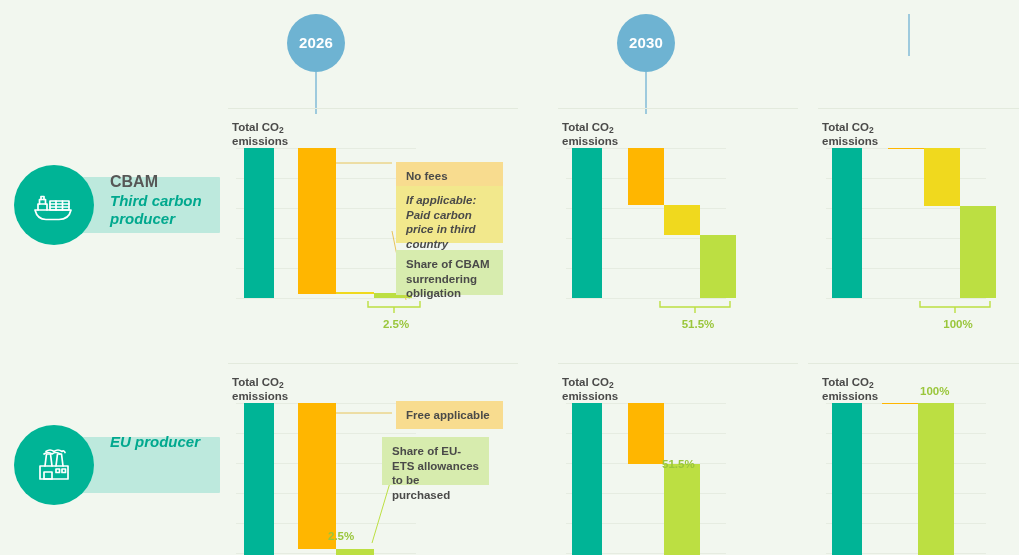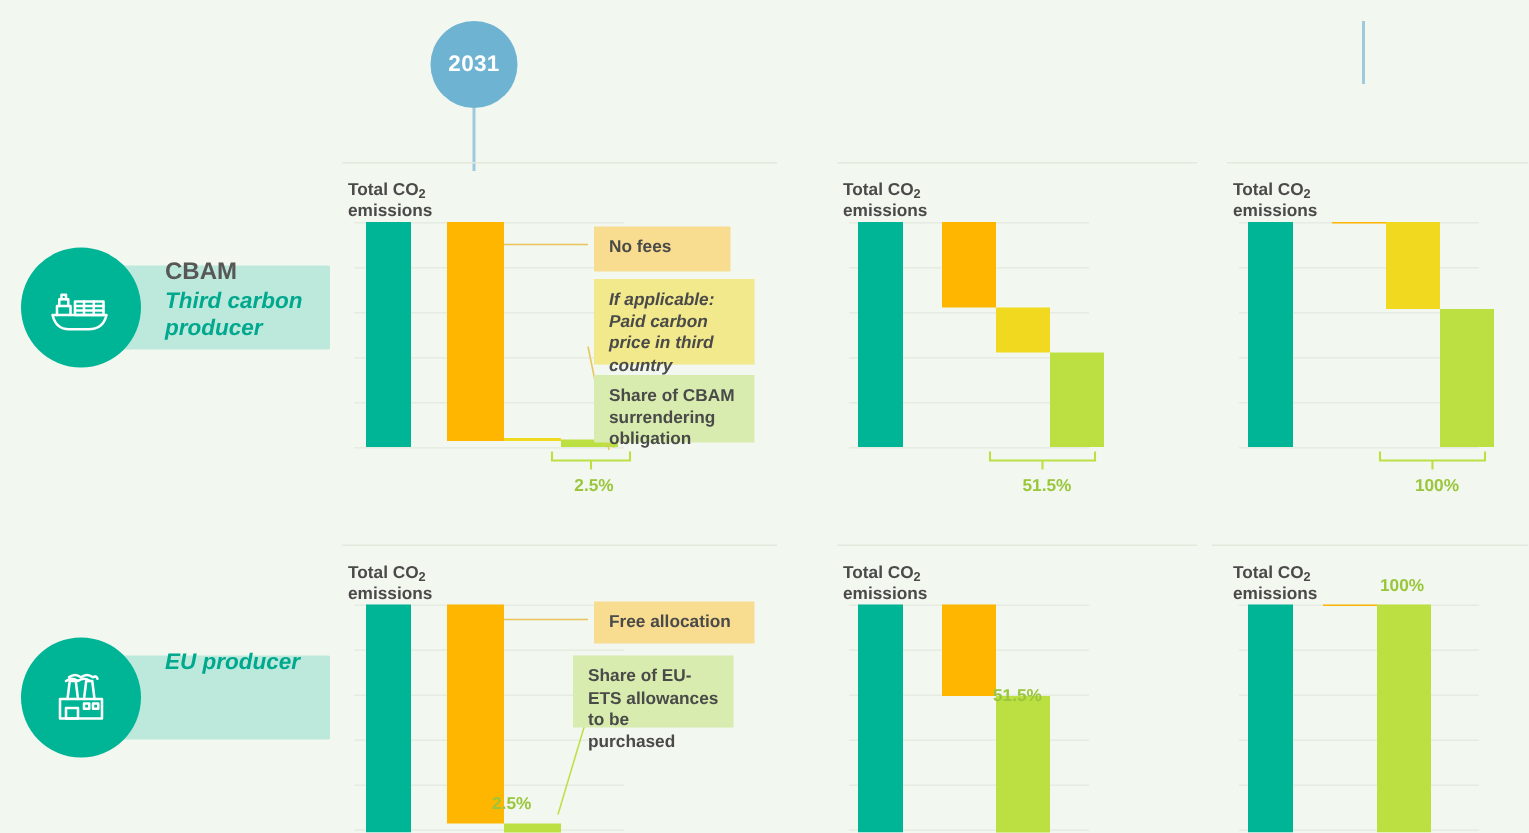--- a/index.html
+++ b/index.html
@@ -166,24 +166,28 @@
     color: #9ac63b;
     white-space: nowrap;
   }
 </style>
 </head>
 <body>
 
 <div id="stage">
 
   <div class="year-marker" style="left:287px; top:14px;">
-    <div class="year-bubble">2031</div>
+    <div class="year-bubble">2026</div>
     <div class="year-stem" style="height:42px;"></div>
   </div>
 
+  <div class="year-marker" style="left:617px; top:14px;">
+    <div class="year-bubble">2030</div>
+    <div class="year-stem" style="height:42px;"></div>
+  </div>
 
   <div class="year-marker" style="left:880px; top:14px;">
     <div class="year-stem" style="height:42px;"></div>
   </div>
 
   <div class="row-label" style="left:0px; top:165px; width:230px; height:82px;">
     <div class="label-plate"></div>
     <div class="icon-circle">
       <svg width="46" height="40" viewBox="0 0 46 40" fill="none" stroke="#ffffff" stroke-width="1.7" stroke-linejoin="round" stroke-linecap="round">
         <path d="M4 25 h36 c-1.5 6.5 -6 9.5 -12 9.5 h-13 c-6 0 -9.5 -3.5 -11 -9.5 z"></path>
@@ -226,21 +230,21 @@
     </svg>
     <div class="pct" style="left:120px; top:210px; width:96px; text-align:center;">2.5%</div>
 
     <svg class="leader" style="left:0px; top:0px;" width="290" height="230" fill="none" stroke="#e8c45a" stroke-width="1">
       <path d="M108 55 H164"></path>
       <path d="M178 192 L164 123"></path>
       <path d="M182 190 L164 186" stroke="#bcdf42"></path>
     </svg>
   </div>
 
-  <div class="callout callout-orange" style="left:396px; top:151px; width:91px; height:30px;">No fees</div>
+  <div class="callout callout-orange" style="left:396px; top:162px; width:107px; height:30px;">No fees</div>
   <div class="callout callout-lime" style="left:396px; top:250px; width:107px; height:45px;">Share of CBAM surrendering obligation</div>
   <div class="callout callout-yellow" style="left:396px; top:186px; width:107px; height:57px;">If applicable: Paid carbon price in third country</div>
 
   <div class="panel" style="left:558px; top:108px; width:240px; height:230px;">
     <div class="panel-top-rule" style="width:240px;"></div>
     <div class="panel-title" style="left:4px; top:12px;">
       <span>Total CO</span><sub>2</sub><br>
       <span>emissions</span>
     </div>
 
@@ -331,21 +335,21 @@
     </div>
 
     <div class="pct" style="left:100px; top:167px;">2.5%</div>
 
     <svg class="leader" style="left:0px; top:0px;" width="290" height="192" fill="none" stroke="#e8c45a" stroke-width="1">
       <path d="M108 50 H164"></path>
       <path d="M144 180 L164 113" stroke="#bcdf42"></path>
     </svg>
   </div>
 
-  <div class="callout callout-orange" style="left:396px; top:401px; width:107px; height:28px;">Free allocation</div>
+  <div class="callout callout-orange" style="left:396px; top:401px; width:107px; height:28px;">Free applicable</div>
   <div class="callout callout-lime" style="left:382px; top:437px; width:107px; height:48px;">Share of EU-ETS allowances to be purchased</div>
 
   <div class="panel" style="left:558px; top:363px; width:240px; height:192px;">
     <div class="panel-top-rule" style="width:240px;"></div>
     <div class="panel-title" style="left:4px; top:12px;">
       <span>Total CO</span><sub>2</sub><br>
       <span>emissions</span>
     </div>
 
     <div class="plot" style="left:8px; top:40px; width:160px; height:150px;">

